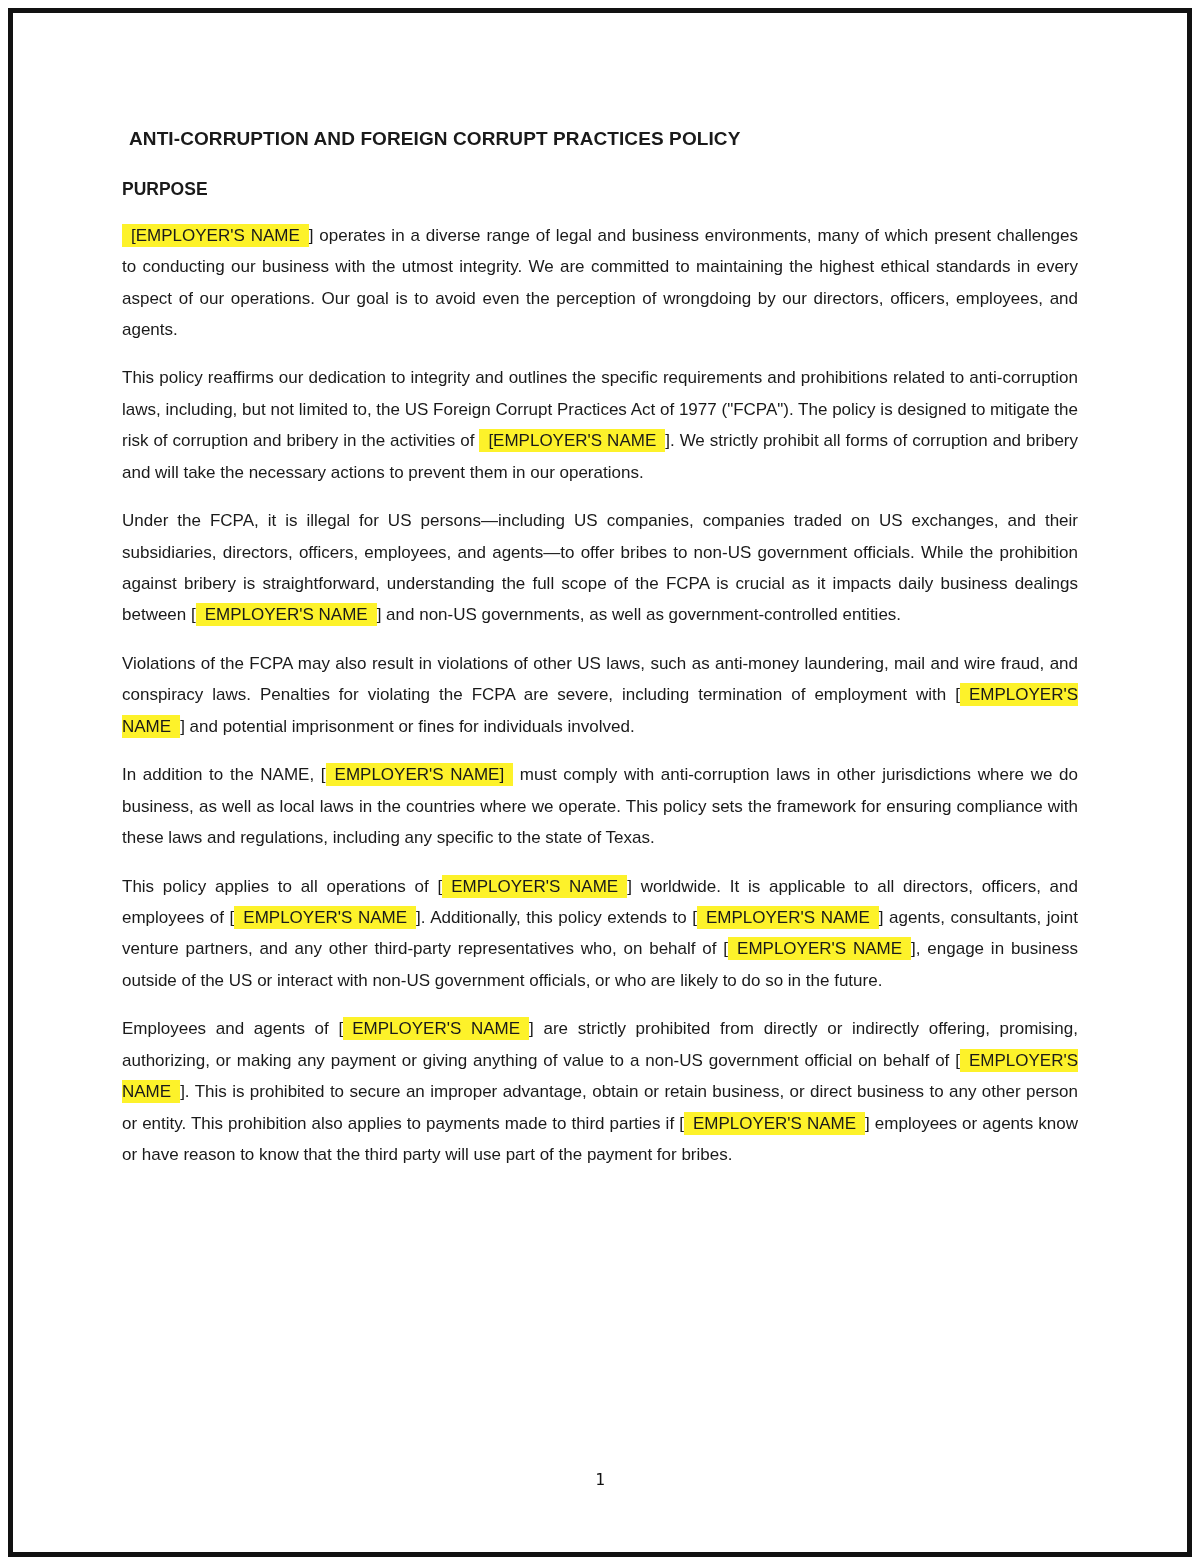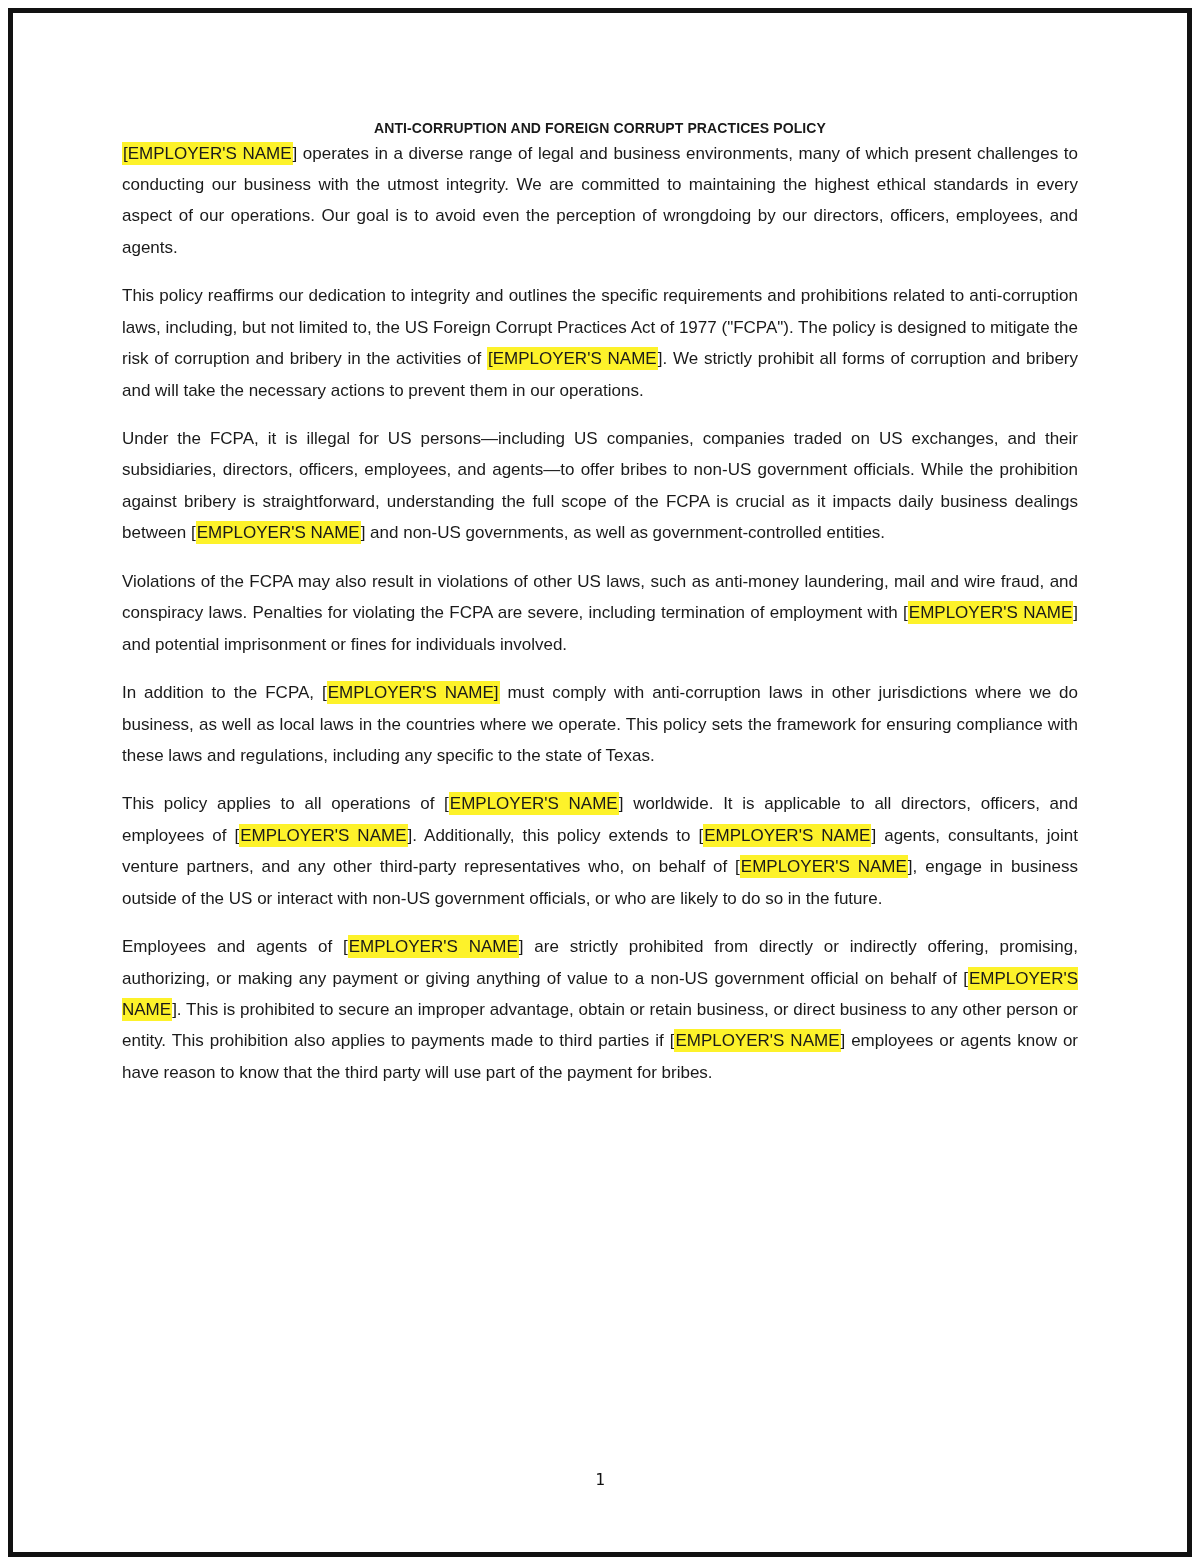--- a/index.html
+++ b/index.html
@@ -20,42 +20,42 @@
     border: 5px solid #111111;
     pointer-events: none;
   }
   .content {
     position: absolute;
     left: 122px;
     right: 122px;
     top: 120px;
   }
   h1.doc-title {
-    font-size: 14px;
+    font-size: 19px;
     font-weight: 700;
-    text-align: center;
-    margin: 0;
+    text-align: left;
+    margin: 7px;
     line-height: 1.25;
     letter-spacing: 0.1px;
   }
   h2.heading {
     font-size: 17.5px;
     font-weight: 700;
     margin: 28px 0 19px 0;
     line-height: 1.25;
   }
   p.para {
     font-size: 17px;
     line-height: 1.85;
     text-align: justify;
     margin: 0 0 17px 0;
   }
   p.para .hl {
     background: var(--hl);
-    padding: 2px 1px;
+    padding: 2px 9px;
   }
   p.para .bold { font-weight: 400; }
   .page-number {
     position: absolute;
     bottom: 76px;
     left: 0;
     width: 100%;
     text-align: center;
     font-size: 16px;
     font-family: "DejaVu Sans Mono", monospace;
@@ -64,25 +64,26 @@
 </style>
 </head>
 <body>
 
 <div class="page-border"></div>
 
 <div class="content">
   <h1 class="doc-title">ANTI-CORRUPTION AND FOREIGN CORRUPT PRACTICES POLICY</h1>
   <div id="sections-root">
       <section>
+        <h2 class="heading">PURPOSE</h2>
         <p class="para"><span class="hl">[EMPLOYER'S NAME</span><span>] operates in a diverse range of legal and business environments, many of which present challenges to conducting our business with the utmost integrity. We are committed to maintaining the highest ethical standards in every aspect of our operations. Our goal is to avoid even the perception of wrongdoing by our directors, officers, employees, and agents.</span></p>
         <p class="para"><span>This policy reaffirms our dedication to integrity and outlines the specific requirements and prohibitions related to anti-corruption laws, including, but not limited to, the US Foreign Corrupt Practices Act of 1977 ("</span><span class="bold">FCPA</span><span>"). The policy is designed to mitigate the risk of corruption and bribery in the activities of </span><span class="hl">[EMPLOYER'S NAME</span><span>]. We strictly prohibit all forms of corruption and bribery and will take the necessary actions to prevent them in our operations.</span></p>
         <p class="para"><span>Under the FCPA, it is illegal for US persons—including US companies, companies traded on US exchanges, and their subsidiaries, directors, officers, employees, and agents—to offer bribes to non-US government officials. While the prohibition against bribery is straightforward, understanding the full scope of the FCPA is crucial as it impacts daily business dealings between [</span><span class="hl">EMPLOYER'S NAME</span><span>] and non-US governments, as well as government-controlled entities.</span></p>
         <p class="para"><span>Violations of the FCPA may also result in violations of other US laws, such as anti-money laundering, mail and wire fraud, and conspiracy laws. Penalties for violating the FCPA are severe, including termination of employment with [</span><span class="hl">EMPLOYER'S NAME</span><span>] and potential imprisonment or fines for individuals involved.</span></p>
-        <p class="para"><span>In addition to the FCPA, [</span><span class="hl">EMPLOYER'S NAME]</span><span> must comply with anti-corruption laws in other jurisdictions where we do business, as well as local laws in the countries where we operate. This policy sets the framework for ensuring compliance with these laws and regulations, including any specific to the state of Texas.</span></p>
+        <p class="para"><span>In addition to the NAME, [</span><span class="hl">EMPLOYER'S NAME]</span><span> must comply with anti-corruption laws in other jurisdictions where we do business, as well as local laws in the countries where we operate. This policy sets the framework for ensuring compliance with these laws and regulations, including any specific to the state of Texas.</span></p>
       </section>
       <section>
         <p class="para"><span>This policy applies to all operations of [</span><span class="hl">EMPLOYER'S NAME</span><span>] worldwide. It is applicable to all directors, officers, and employees of [</span><span class="hl">EMPLOYER'S NAME</span><span>]. Additionally, this policy extends to [</span><span class="hl">EMPLOYER'S NAME</span><span>] agents, consultants, joint venture partners, and any other third-party representatives who, on behalf of [</span><span class="hl">EMPLOYER'S NAME</span><span>], engage in business outside of the US or interact with non-US government officials, or who are likely to do so in the future.</span></p>
       </section>
       <section>
         <p class="para"><span>Employees and agents of [</span><span class="hl">EMPLOYER'S NAME</span><span>] are strictly prohibited from directly or indirectly offering, promising, authorizing, or making any payment or giving anything of value to a non-US government official on behalf of [</span><span class="hl">EMPLOYER'S NAME</span><span>]. This is prohibited to secure an improper advantage, obtain or retain business, or direct business to any other person or entity. This prohibition also applies to payments made to third parties if [</span><span class="hl">EMPLOYER'S NAME</span><span>] employees or agents know or have reason to know that the third party will use part of the payment for bribes.</span></p>
       </section>
     </div>
 </div>
 

